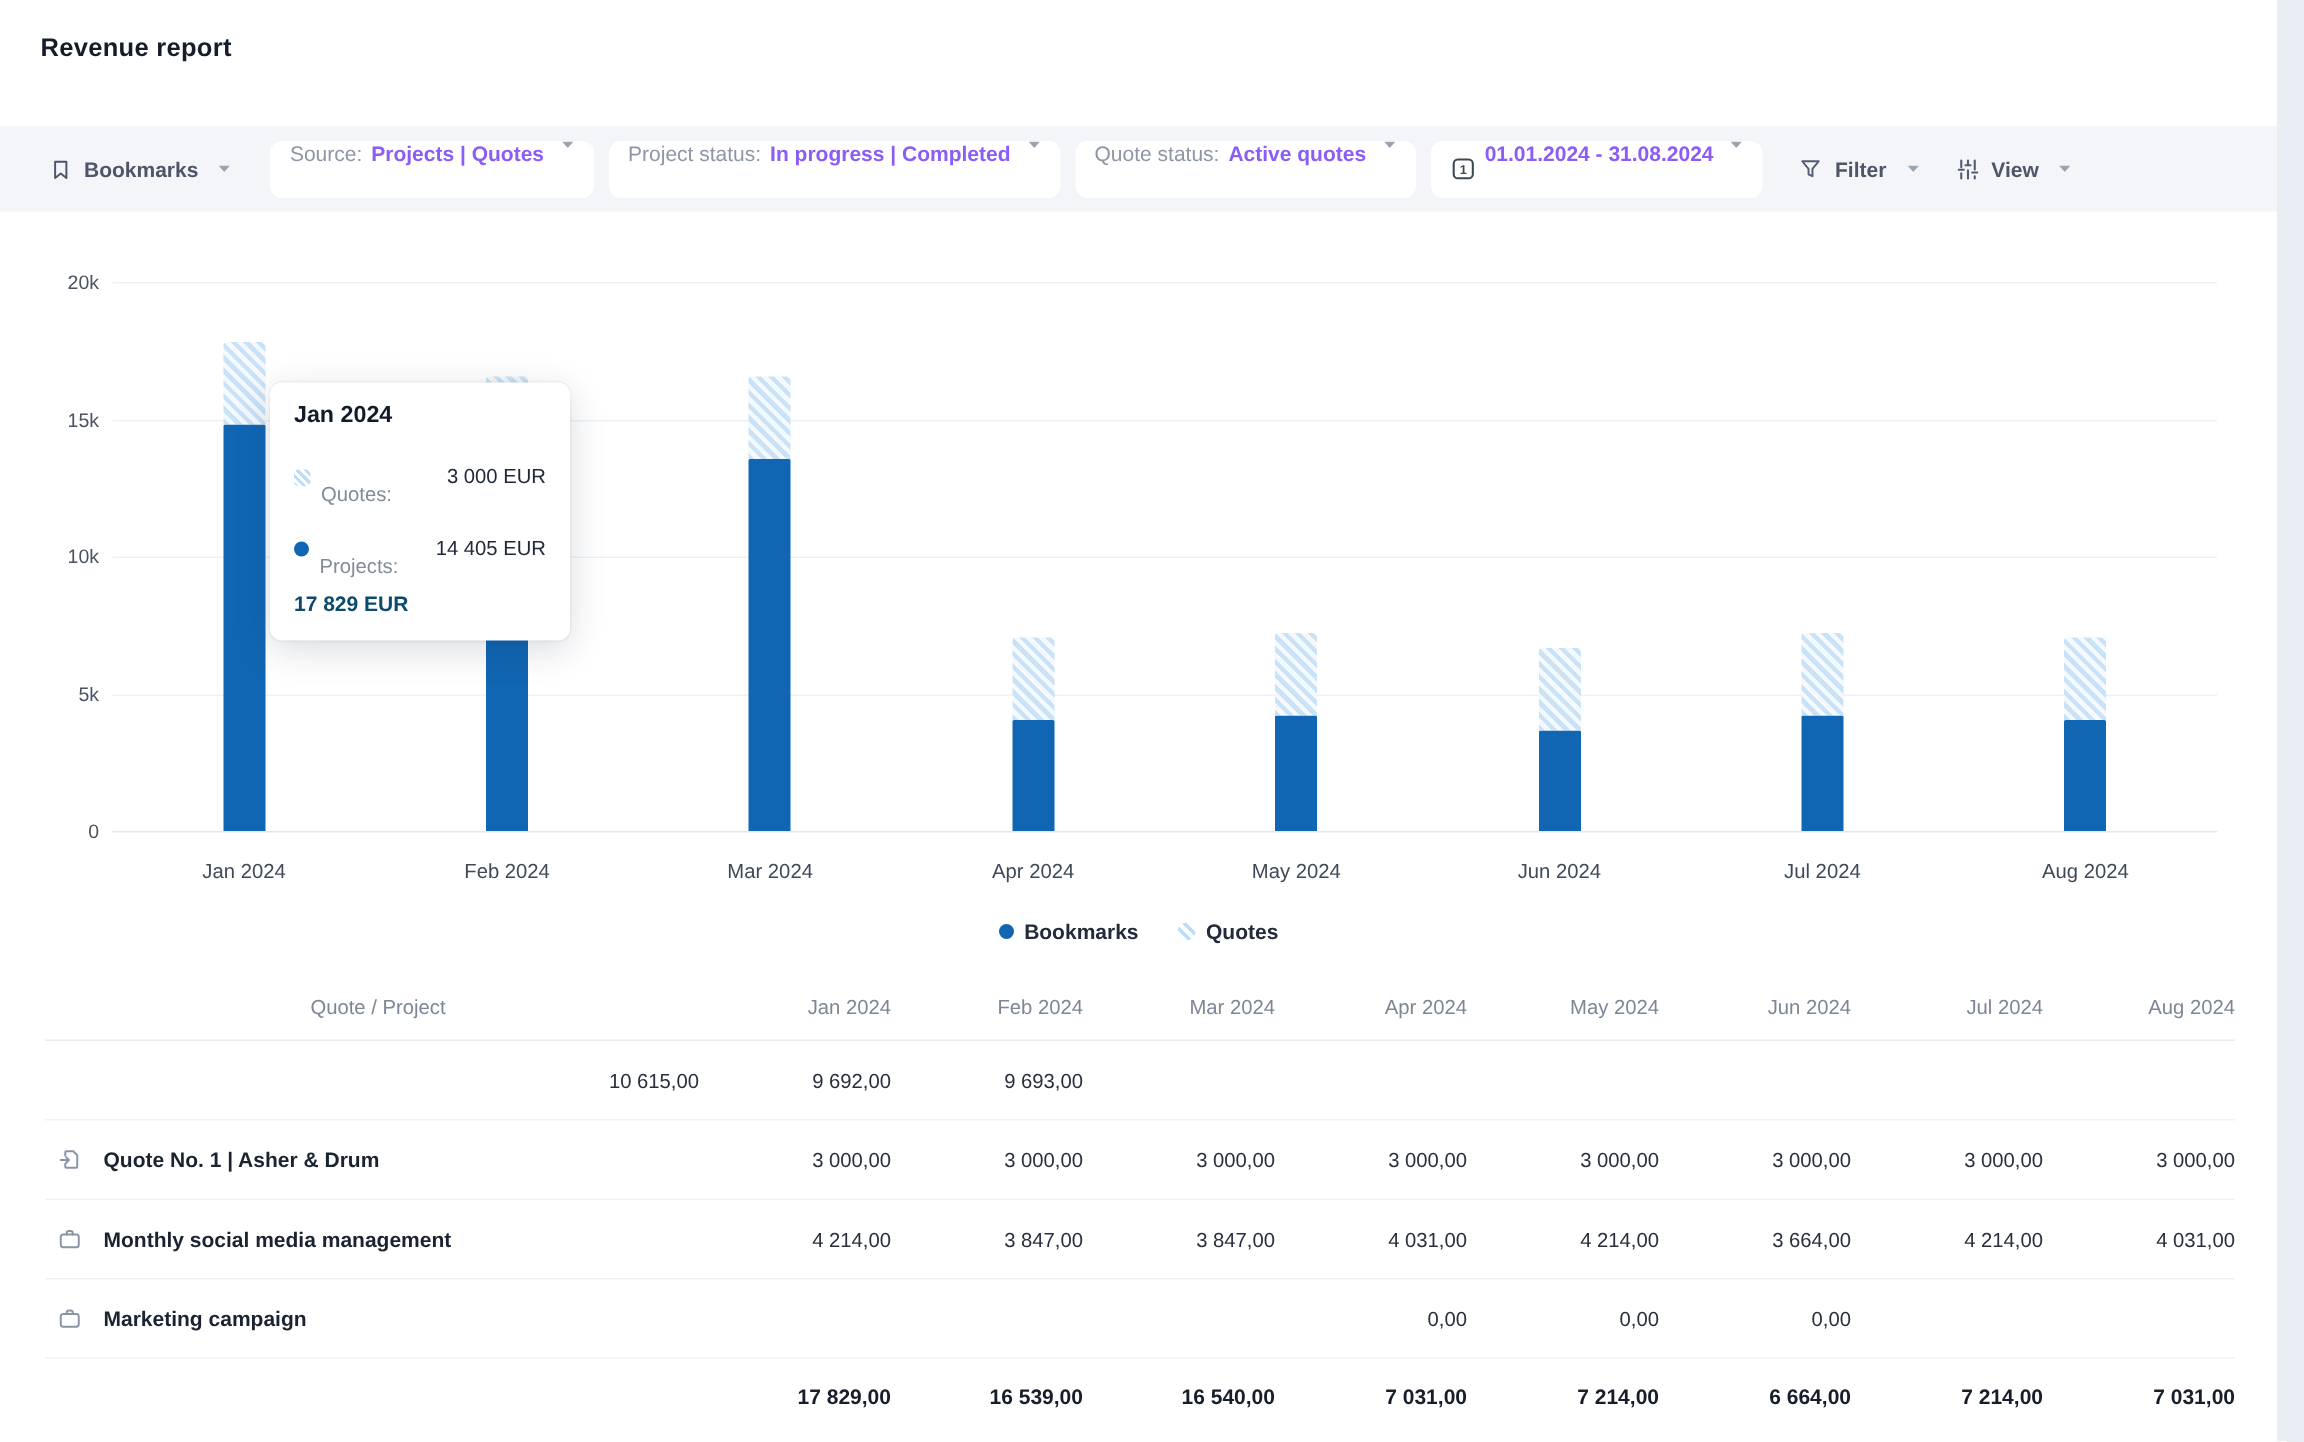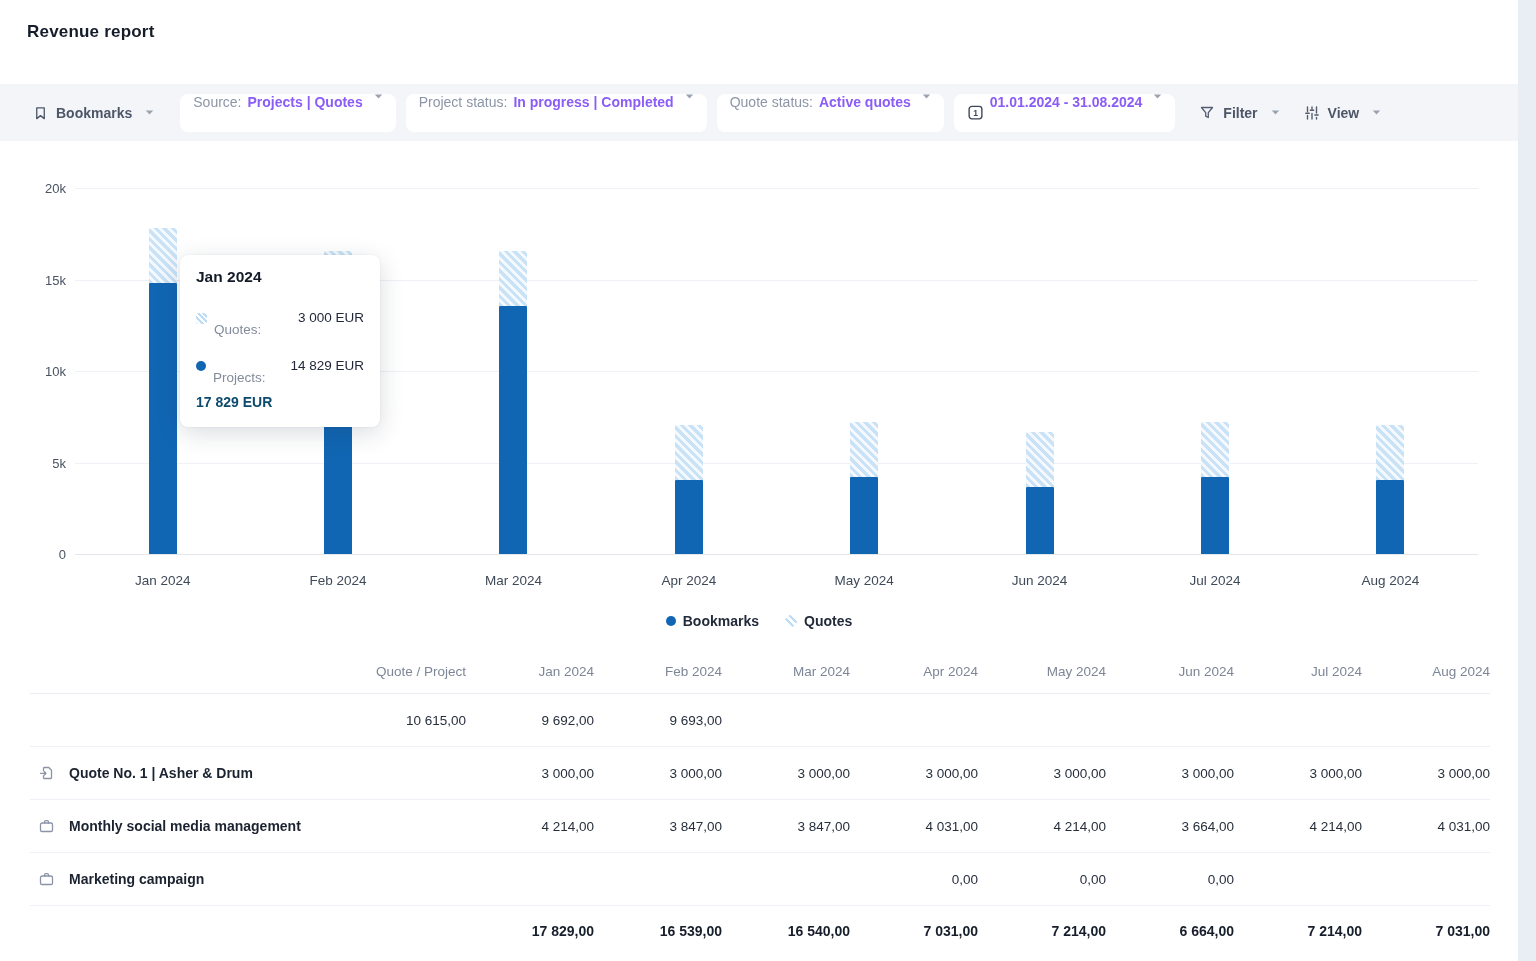--- a/index.html
+++ b/index.html
@@ -58,21 +58,21 @@
   .legend-item { display:flex; align-items:center; gap:7px; font-size:14px; font-weight:700; color:#222b3a; cursor:pointer; }
   .dot-solid { width:10px; height:10px; border-radius:50%; background:#1166b3; }
   .dot-hatch { width:12px; height:12px; border-radius:50%;
     background:repeating-linear-gradient(45deg,#bddcf6 0 2.5px,#fdfeff 2.5px 5px); }
 
   
   .table { margin:14px 28px 0 30px; }
   .t-row { display:grid; grid-template-columns:1fr repeat(8,128px); align-items:center; }
   .t-head-row { height:44px; border-bottom:1px solid #e9ecf1; }
   .t-head-cell { text-align:right; font-size:13.5px; color:#7d8697; }
-  .t-first-head { text-align:right; padding-left:8px; font-size:13.5px; color:#7d8697; }
+  .t-first-head { text-align:center; padding-left:8px; font-size:13.5px; color:#7d8697; }
   .t-body-row { height:53px; border-bottom:1px solid #eef1f5; }
   .t-name-cell { display:flex; align-items:center; gap:14px; padding-left:8px; font-weight:700; font-size:14px; color:#1b2331; cursor:pointer; }
   .t-cell { text-align:right; font-size:13.5px; color:#272f3d; }
   .t-total-row { height:49px; }
   .t-total-row .t-cell { font-weight:700; font-size:14px; color:#171e2b; }
 </style>
 </head>
 <body>
 
 <div class="content">
@@ -210,21 +210,21 @@
       <div class="tt-title">Jan 2024</div>
       <div id="tt-rows">
           <div class="tt-row">
             <span class="tt-ico-hatch"></span>
             <span class="tt-label">Quotes:</span>
             <span class="tt-val">3 000 EUR</span>
           </div>
           <div class="tt-row">
             <span class="tt-ico-dot"></span>
             <span class="tt-label">Projects:</span>
-            <span class="tt-val">14 829 EUR</span>
+            <span class="tt-val">14 405 EUR</span>
           </div>
         </div>
       <div class="tt-total">17 829 EUR</div>
     </div>
     </div>
 
   <div class="legend" id="legend">
       <div class="legend-item">
         <span class="dot-solid"></span>
         <span>Bookmarks</span>

